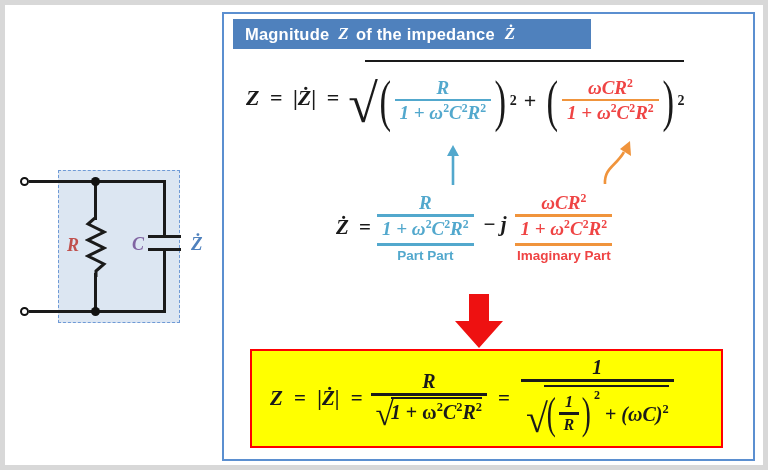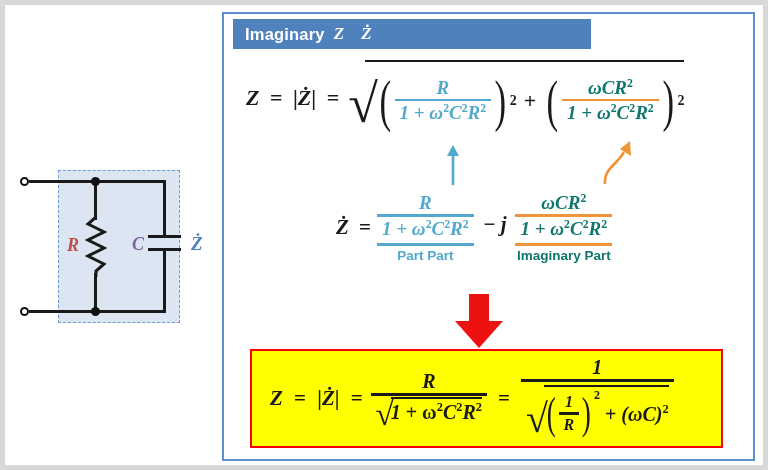--- a/index.html
+++ b/index.html
@@ -53,21 +53,21 @@
     font-size:16.5px;font-weight:bold;
     display:flex;align-items:center;padding-left:12px;box-sizing:border-box;
     letter-spacing:.2px;
   }
   #title-bar .mi{font-family:"Liberation Serif", serif;font-style:italic;font-weight:bold;font-size:17px;}
 
   
   .math{font-family:"Liberation Serif", serif;font-weight:bold;color:#1a1a1a;}
   .it{font-style:italic;}
   .blue{color:#52a8cd;}
-  .org{color:#0f766e;}
+  .org{color:#ef4444;}
   sup{font-size:.62em;vertical-align:super;font-style:normal;}
   .frac{display:inline-flex;flex-direction:column;align-items:center;vertical-align:middle;}
   .frac .num{padding:0 5px;line-height:1.05;}
   .frac .den{padding:0 5px;line-height:1.15;}
   .frac .bar{height:2.5px;width:100%;background:#1a1a1a;margin:1px 0;}
   .frac.blue .bar{background:#52a8cd;}
   .frac.org .bar{background:#f0943c;}
   .paren{display:inline-block;font-size:2.55em;font-weight:normal;vertical-align:middle;
          transform:scaleX(.62);font-family:"Liberation Serif", serif;}
 
@@ -135,22 +135,23 @@
     <div class="term" style="left:15px;top:152px;"></div>
 
     <div class="res-label" style="left:62px;top:80px;">R</div>
     <div class="cap-label" style="left:127px;top:79px;">C</div>
     <div class="z-label" style="left:186px;top:78px;">Ż</div>
   </div>
 
   <div id="panel"></div>
 
   <div id="title-bar">
-    <span>Imaginary</span>
+    <span>Magnitude</span>
     <span class="mi" style="margin:0 7px 0 9px;">Z</span>
+    <span>of the impedance</span>
     <span class="mi" style="margin-left:10px;">Ż</span>
   </div>
 
   <div id="eq1" class="math">
     <span class="lhs it">
       <span>Z</span>
       <span style="font-style:normal;margin:0 5px;">=</span>
       <span style="font-style:normal;">|</span><span>Ż</span><span style="font-style:normal;">|</span>
       <span style="font-style:normal;margin:0 5px;">=</span>
     </span>

